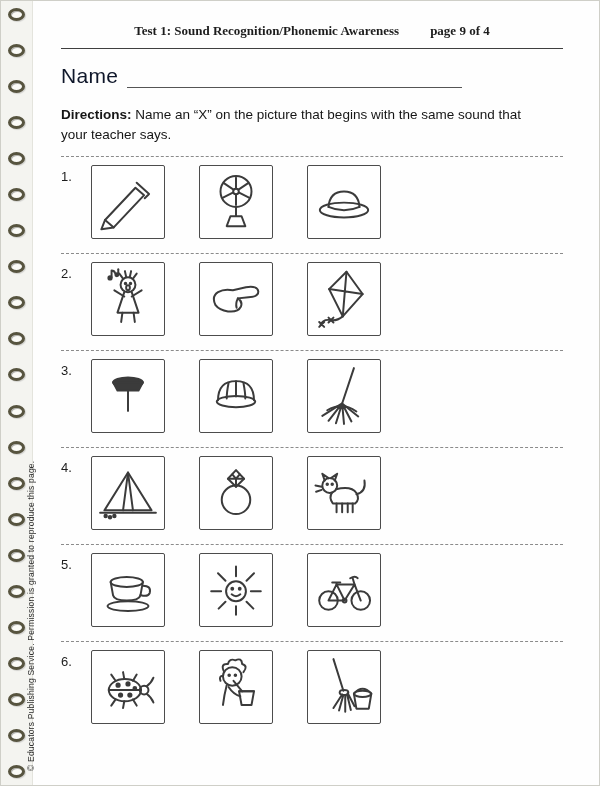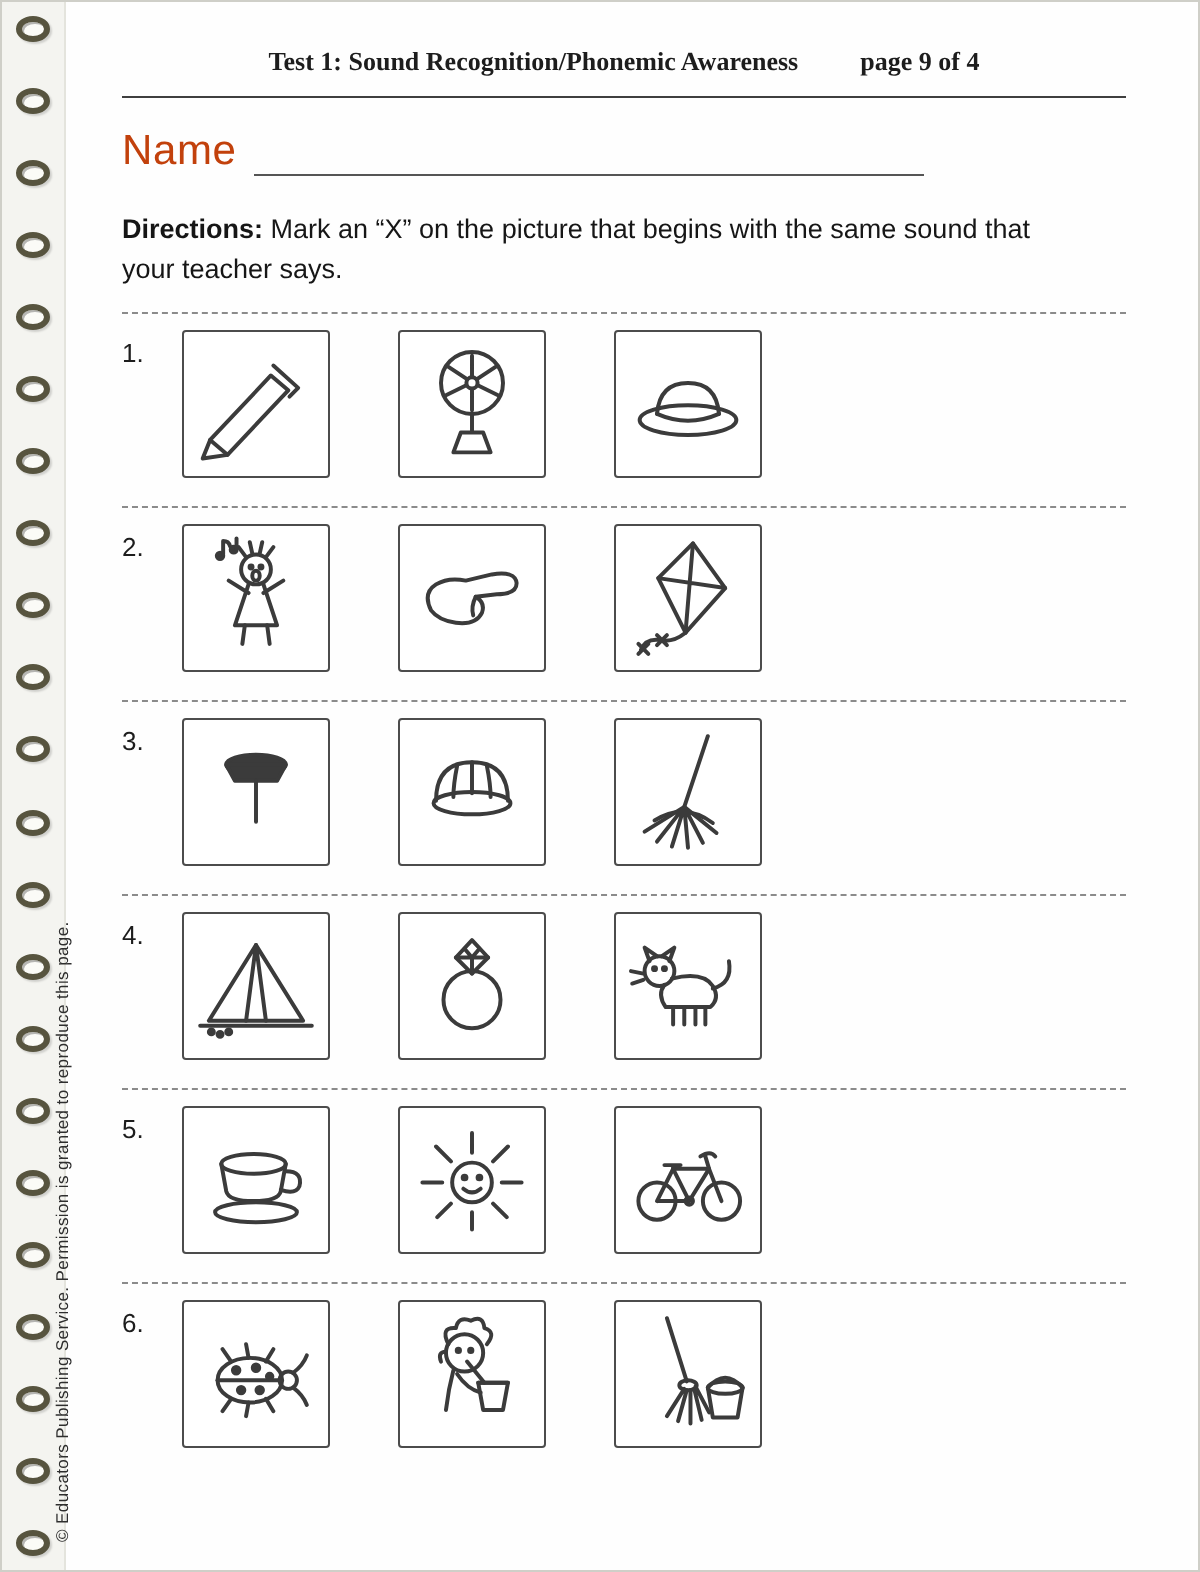--- a/index.html
+++ b/index.html
@@ -40,21 +40,21 @@
   }
   .header {
     display:flex; justify-content:center; align-items:baseline; gap:31px;
     font-family:"Liberation Serif", serif; font-weight:bold;
     font-size:13px; color:#1d1d1d; margin-top:22px;
   }
   .header-rule {
     border:none; border-top:1.5px solid #3f3f3f; margin-top:9px;
   }
   .name-row { display:flex; align-items:flex-end; margin-top:15px; }
-  .name-label { font-size:21px; color:#c2410c; letter-spacing:.3px; }
+  .name-label { font-size:21px; color:#0f172a; letter-spacing:.3px; }
   .name-line {
     width:335px; border-bottom:1.3px solid #555;
     height:24px; margin-left:9px;
   }
   .directions {
     margin-top:17px; font-size:13.5px; line-height:1.45; color:#161616;
     max-width:482px;
   }
   .directions b { font-weight:bold;text-align:right; }
   .rows { margin-top:12px; }
@@ -105,21 +105,21 @@
       <span>Test 1: Sound Recognition/Phonemic Awareness</span>
       <span>page 9 of 4</span>
     </div>
     <hr class="header-rule">
 
     <div class="name-row">
       <span class="name-label">Name</span>
       <span class="name-line"></span>
     </div>
 
-    <p class="directions"><b>Directions:</b><span> Mark an “X” on the picture that begins with the same sound that your teacher says.</span></p>
+    <p class="directions"><b>Directions:</b><span> Name an “X” on the picture that begins with the same sound that your teacher says.</span></p>
 
     <div class="rows" id="rows">
         <div class="row">
           <div class="row-divider"></div>
           <div class="row-body">
             <span class="row-num">1.</span>
             <div class="pic-box">
               <svg viewBox="0 0 100 100">
                 <g fill="none" stroke="#3b3b3b" stroke-width="3.2" stroke-linecap="round" stroke-linejoin="round">
                   <path d="M13 79 L62 27 L76 39 L27 91 Z"></path>

